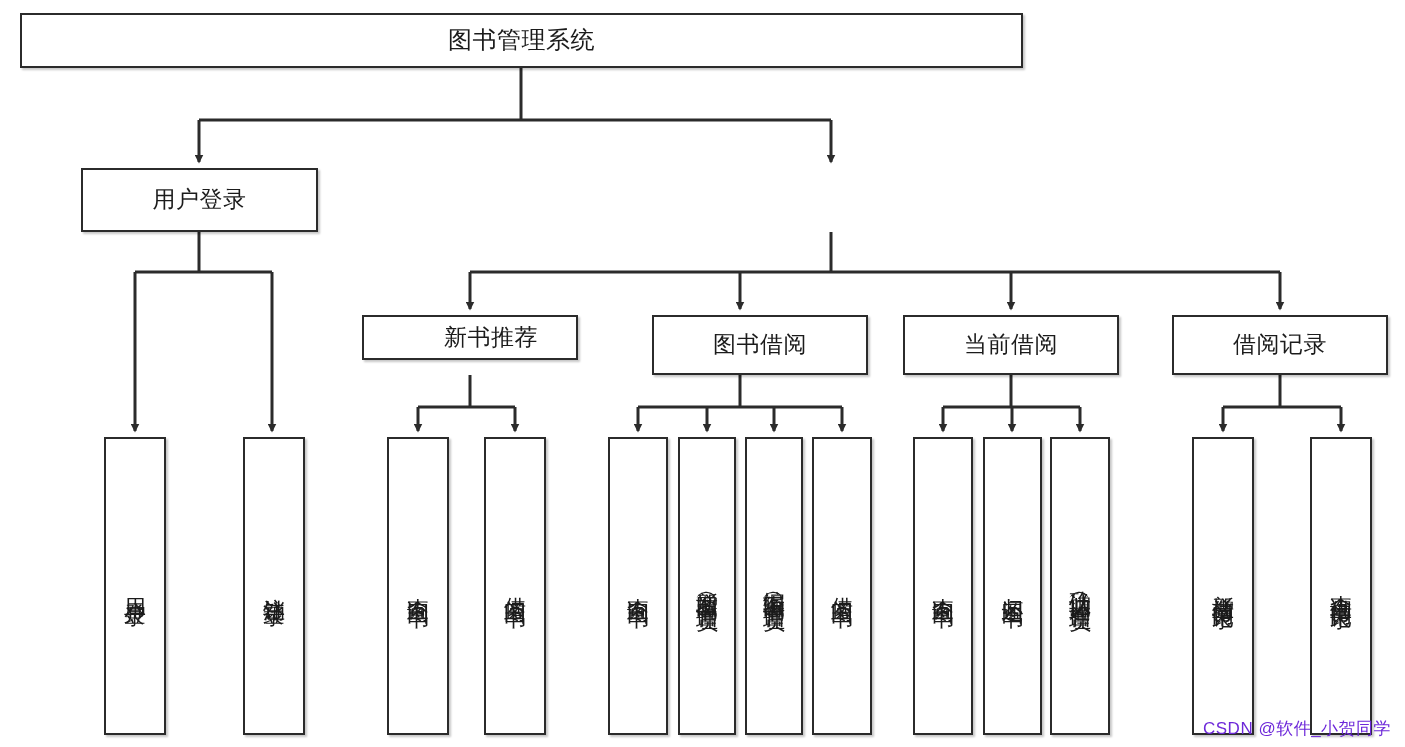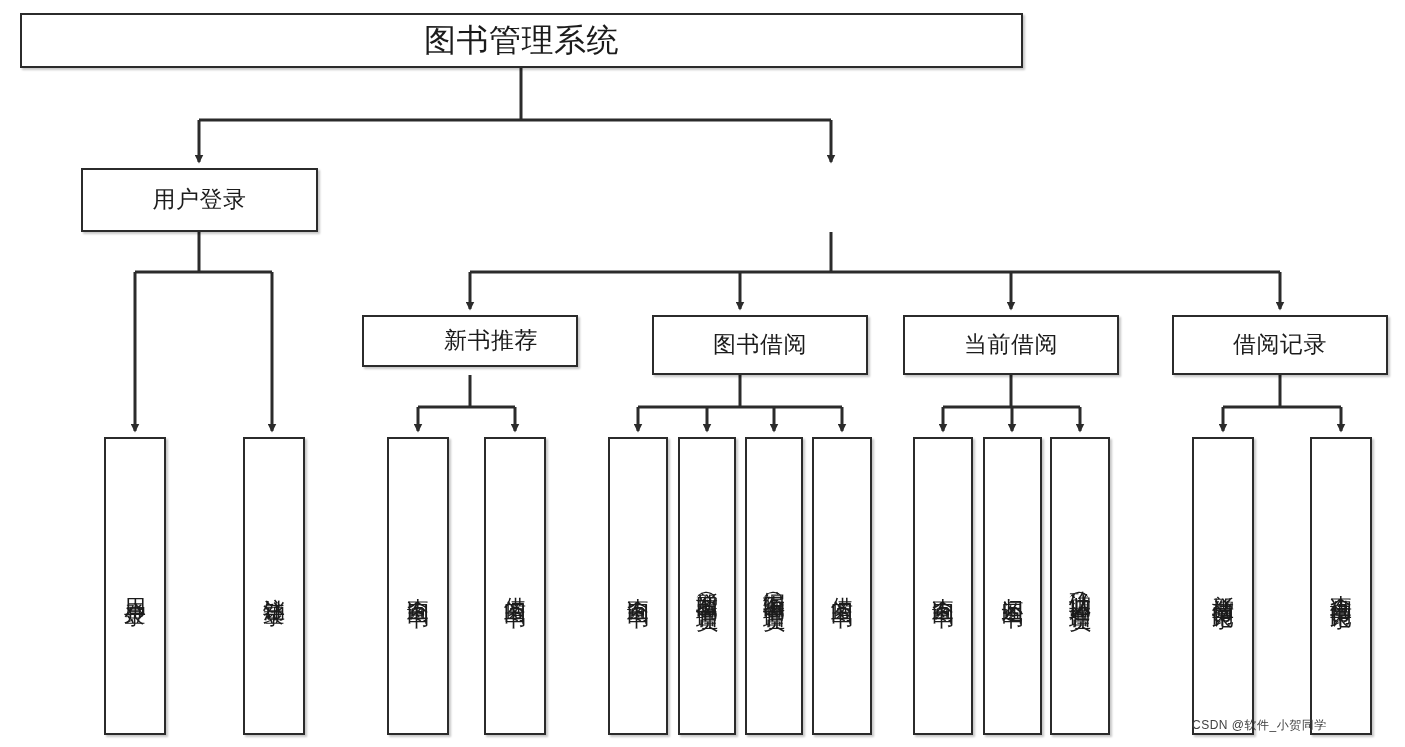--- a/index.html
+++ b/index.html
@@ -39,37 +39,38 @@
     color: #1b1b1b;
     text-align: center;
     line-height: 1.18;
     letter-spacing: 0.5px;
     white-space: nowrap;
   }
   .node-h .node-label {
     font-size: 23px;
   }
   .node-root .node-label {
-    font-size: 32px;
+    font-size: 24px;
   }
   .node-v .node-label {
     font-size: 22px;
     writing-mode: vertical-rl;
     text-orientation: upright;
     letter-spacing: 3px;
     line-height: 1.0;
     max-height: 268px;
   }
   .watermark {
     position: absolute;
-    color: #404040;
-    font-size: 12px;
+    color: #6d28d9;
+    font-size: 17px;
     letter-spacing: 0.5px;
     white-space: nowrap;
     font-family: "Liberation Sans", "DejaVu Sans", sans-serif;
+    padding-left: 11px;
   }
 </style>
 </head>
 <body>
 
 <div id="canvas">
 
   <svg id="diagram-svg" viewBox="0 0 1405 747" xmlns="http://www.w3.org/2000/svg">
     <defs>
       <marker id="arrowhead" markerWidth="9" markerHeight="9" refX="7.5" refY="4.5" orient="auto" markerUnits="userSpaceOnUse">
@@ -123,21 +124,21 @@
   </svg>
 
   <div class="node-box node-h node-root" style="left: 20px; top: 13px; width: 1003px; height: 55px;">
     <span class="node-label">图书管理系统</span>
   </div>
 
   <div class="node-box node-h" style="left: 81px; top: 168px; width: 237px; height: 64px;">
     <span class="node-label">用户登录</span>
   </div>
 
-  <div class="node-box node-h" style="left: 362px; top: 315px; width: 216px; height: 52px; padding-left: 42px;">
+  <div class="node-box node-h" style="left: 362px; top: 315px; width: 216px; height: 45px; padding-left: 42px;">
     <span class="node-label">新书推荐</span>
   </div>
   <div class="node-box node-h" style="left: 632px; top: 315px; width: 216px; height: 60px; margin-left: 20px;">
     <span class="node-label">图书借阅</span>
   </div>
   <div class="node-box node-h" style="left: 1172px; top: 315px; width: 216px; height: 60px;">
     <span class="node-label">借阅记录</span>
   </div>
   <div class="node-box node-h" style="left: 903px; top: 315px; width: 216px; height: 60px;">
     <span class="node-label">当前借阅</span>

